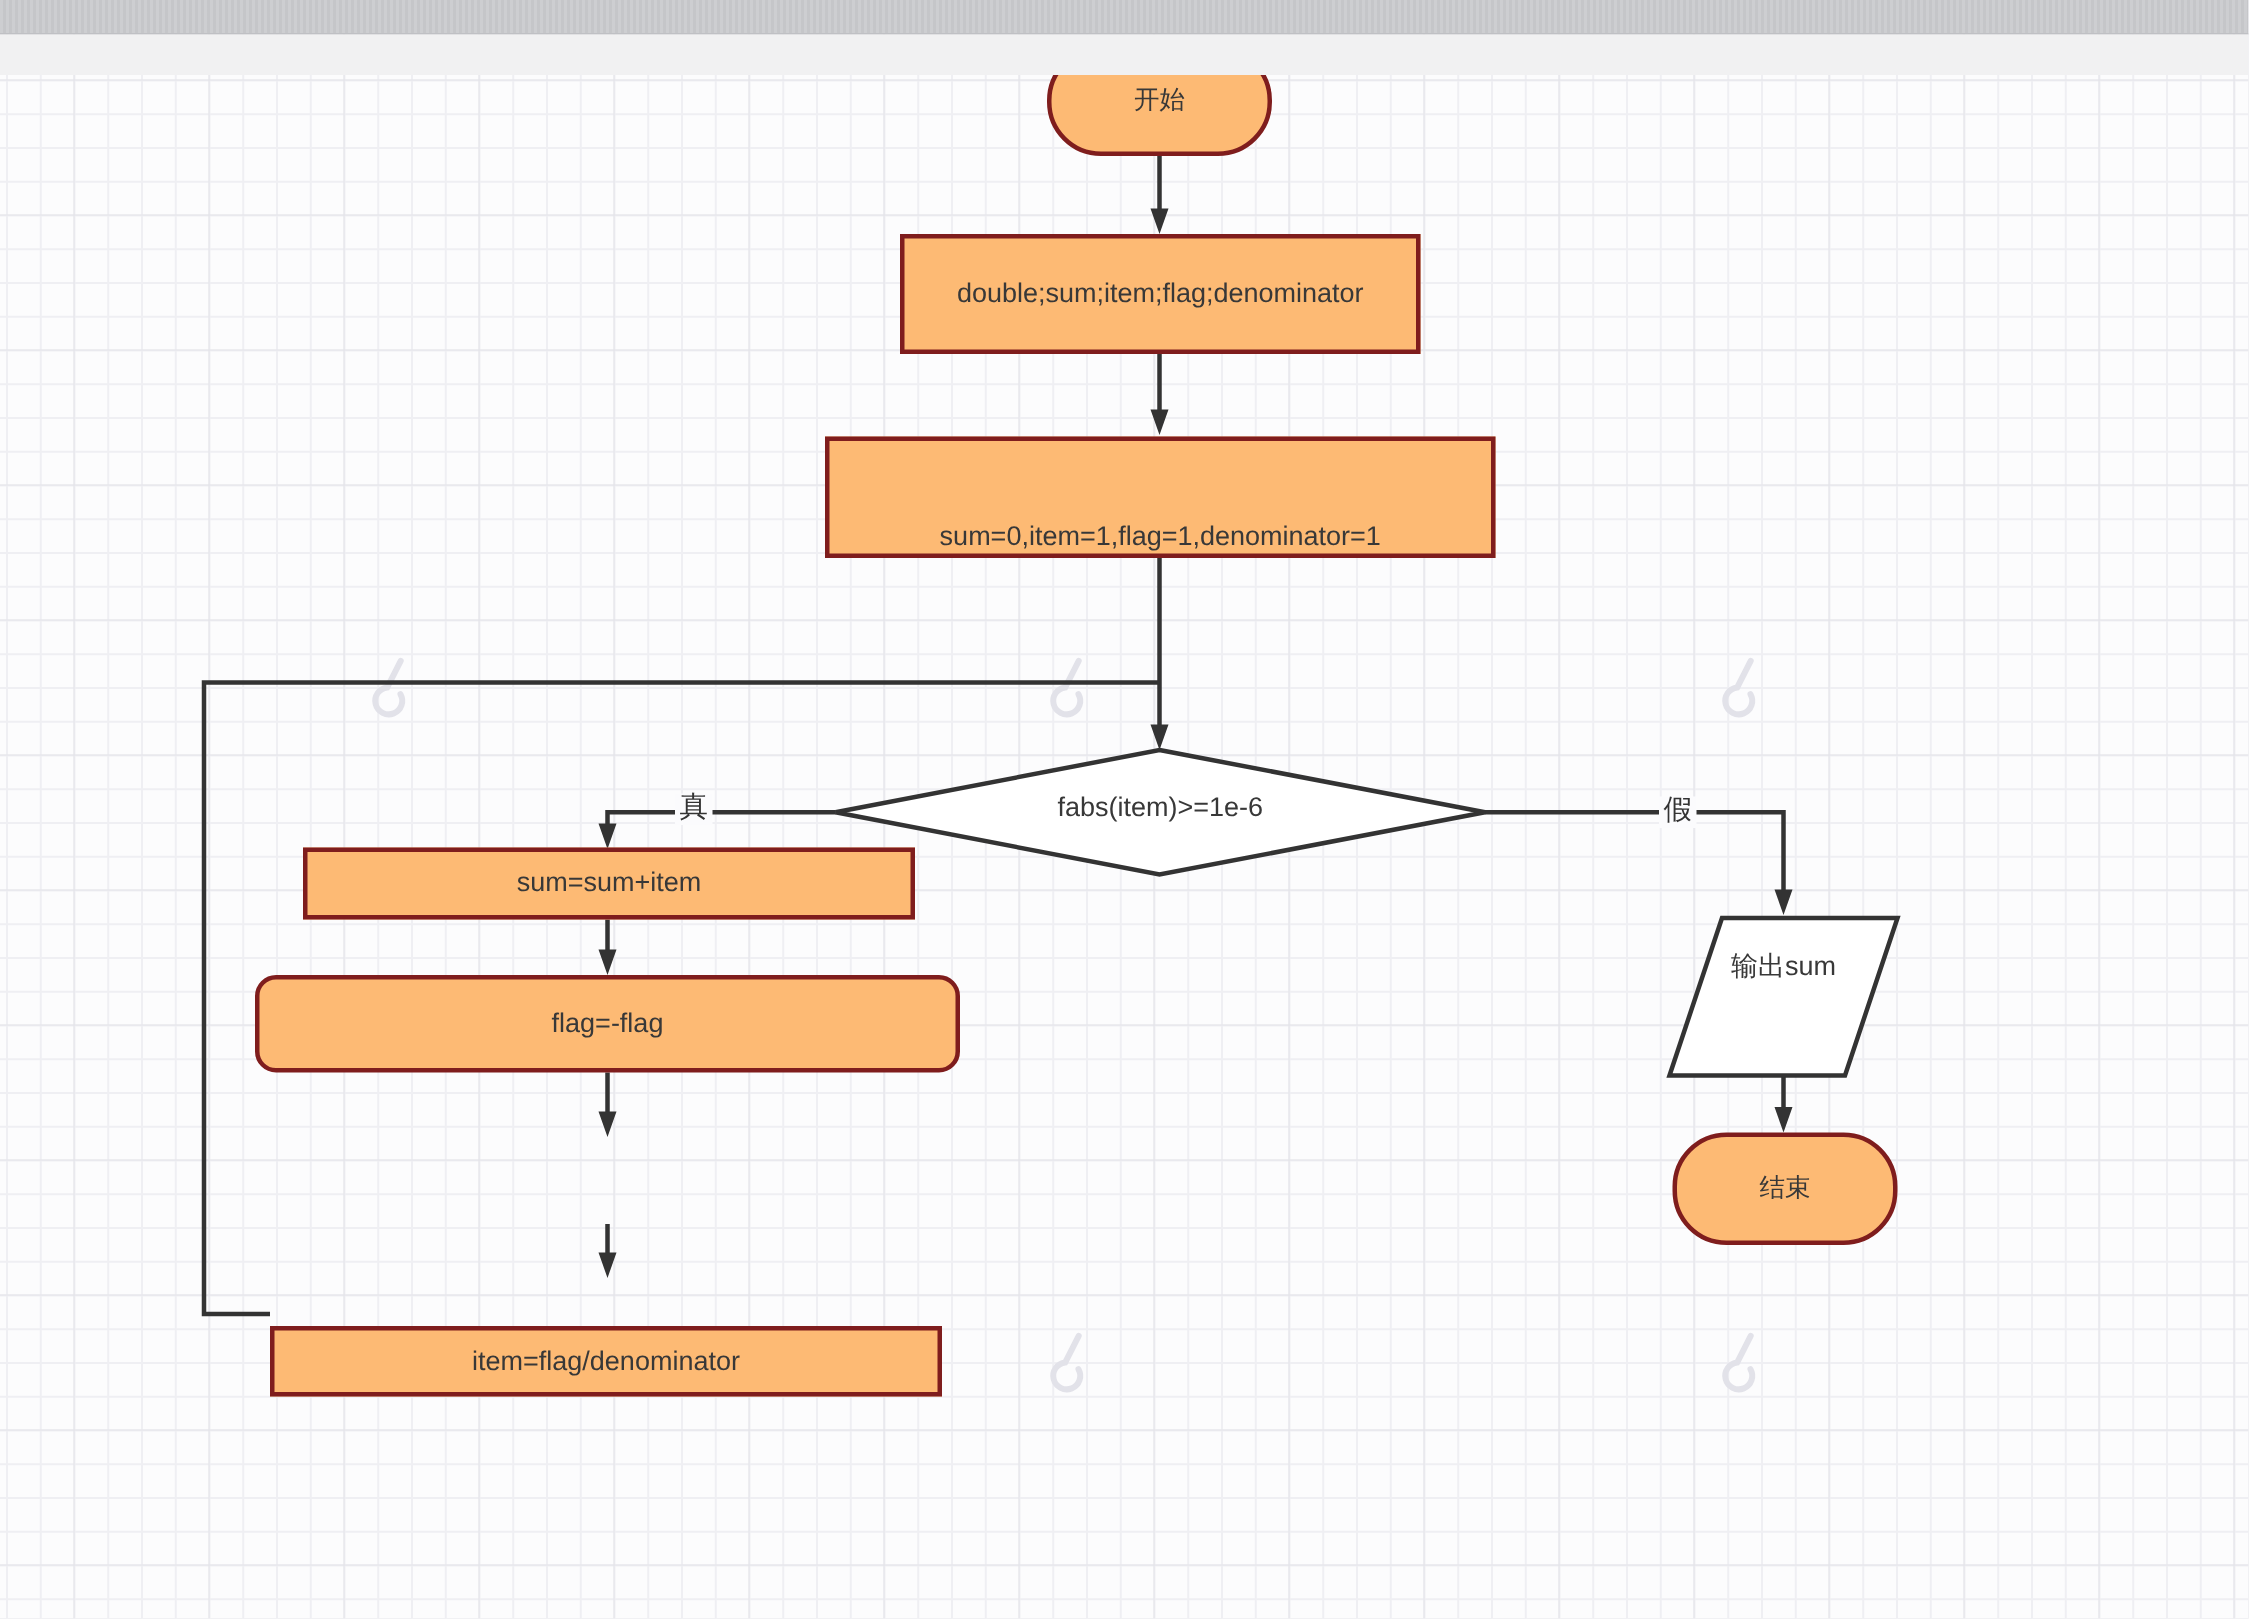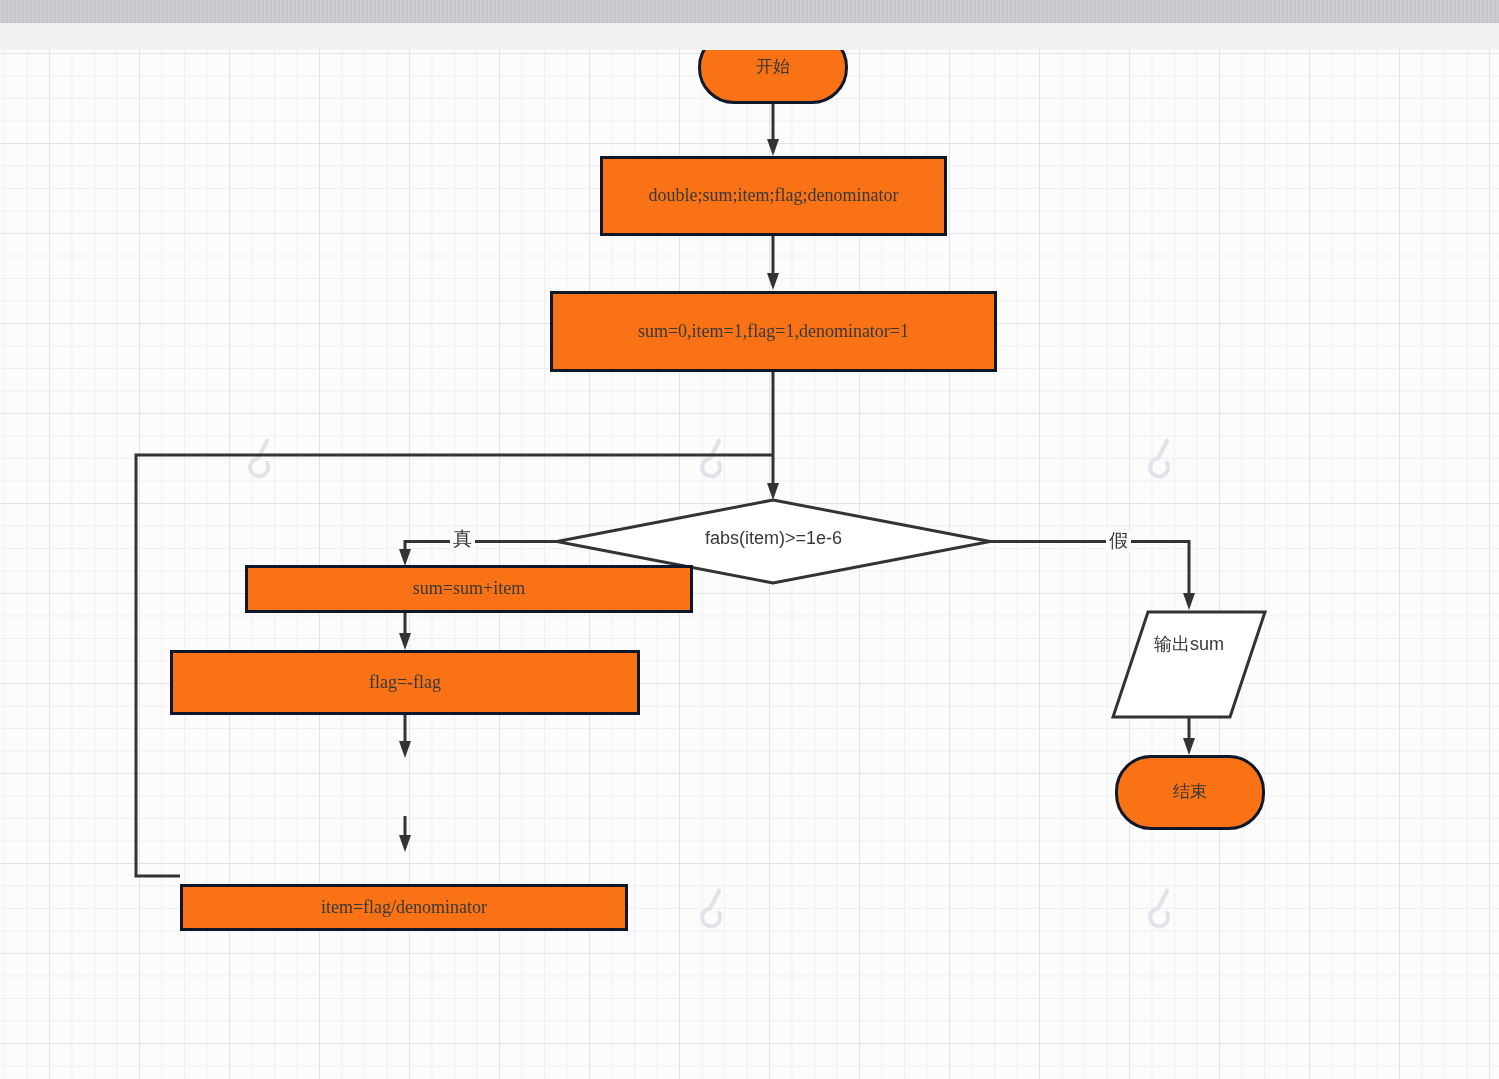--- a/index.html
+++ b/index.html
@@ -22,22 +22,22 @@
     background-image:repeating-linear-gradient(90deg,rgba(255,255,255,.08) 0 2px,rgba(0,0,0,.02) 2px 4px);
     border-bottom:1px solid #bfc0c4;}
   .band-light{position:absolute;left:0;top:23px;width:100%;height:27px;z-index:6;
     background:#f1f1f2;}
 
   svg.layer{position:absolute;left:0;top:0;z-index:2;}
   svg.wm{position:absolute;z-index:1;}
 
   
   .node{position:absolute;z-index:3;display:flex;align-items:center;justify-content:center;
-    box-sizing:border-box;background:#f97316;border:3px solid #0f172a;
-    font-size:18px;line-height:1.3;text-align:center;font-family:Liberation Serif, serif;}
+    box-sizing:border-box;background:#fdba74;border:3px solid #7f1d1d;
+    font-size:18px;line-height:1.3;text-align:center;}
   .terminator{border-radius:36px;font-size:17px;}
   .shape-label{position:absolute;z-index:3;display:flex;justify-content:center;
     font-size:18px;text-align:center;background:transparent;}
   .edge-label{position:absolute;z-index:3;font-size:19px;color:#333;
     background:#fbfbfd;padding:0 3px;line-height:1.1;}
   .wraplabel{display:inline-block;width:276px;word-break:break-all;}
 </style>
 </head>
 <body>
 
@@ -97,41 +97,41 @@
   </svg>
 
   <div class="node terminator" style="left:698px;top:31px;width:150px;height:73px;">
     <span>开始</span>
   </div>
 
   <div class="node" style="left:600px;top:156px;width:347px;height:80px;">
     <span class="wraplabel">double;sum;item;flag;denominator</span>
   </div>
 
-  <div class="node" style="left:550px;top:291px;width:447px;height:81px;">
+  <div class="node" style="left:550px;top:291px;width:447px;height:81px;align-items:flex-end;">
     <span>sum=0,item=1,flag=1,denominator=1</span>
   </div>
 
   <div class="shape-label" style="left:623px;top:528px;width:301px;height:28px;">
     <span>fabs(item)&gt;=1e-6</span>
   </div>
 
   <div class="edge-label" style="left:450px;top:529px;">
     <span>真</span>
   </div>
 
   <div class="edge-label" style="left:1106px;top:531px;">
     <span>假</span>
   </div>
 
-  <div class="node" style="left:202px;top:565px;width:448px;height:48px;margin-left:43px;">
+  <div class="node" style="left:202px;top:565px;width:408px;height:48px;">
     <span>sum=sum+item</span>
   </div>
 
-  <div class="node" style="left:170px;top:650px;width:470px;height:65px;">
+  <div class="node" style="left:170px;top:650px;width:470px;height:65px;border-radius:14px;">
     <span>flag=-flag</span>
   </div>
 
 
   <div class="node" style="left:180px;top:852px;width:448px;height:47px;margin-top:32px;">
     <span>item=flag/denominator</span>
   </div>
 
   <div class="shape-label" style="left:1119px;top:632px;width:140px;height:28px;">
     <span>输出sum</span>

